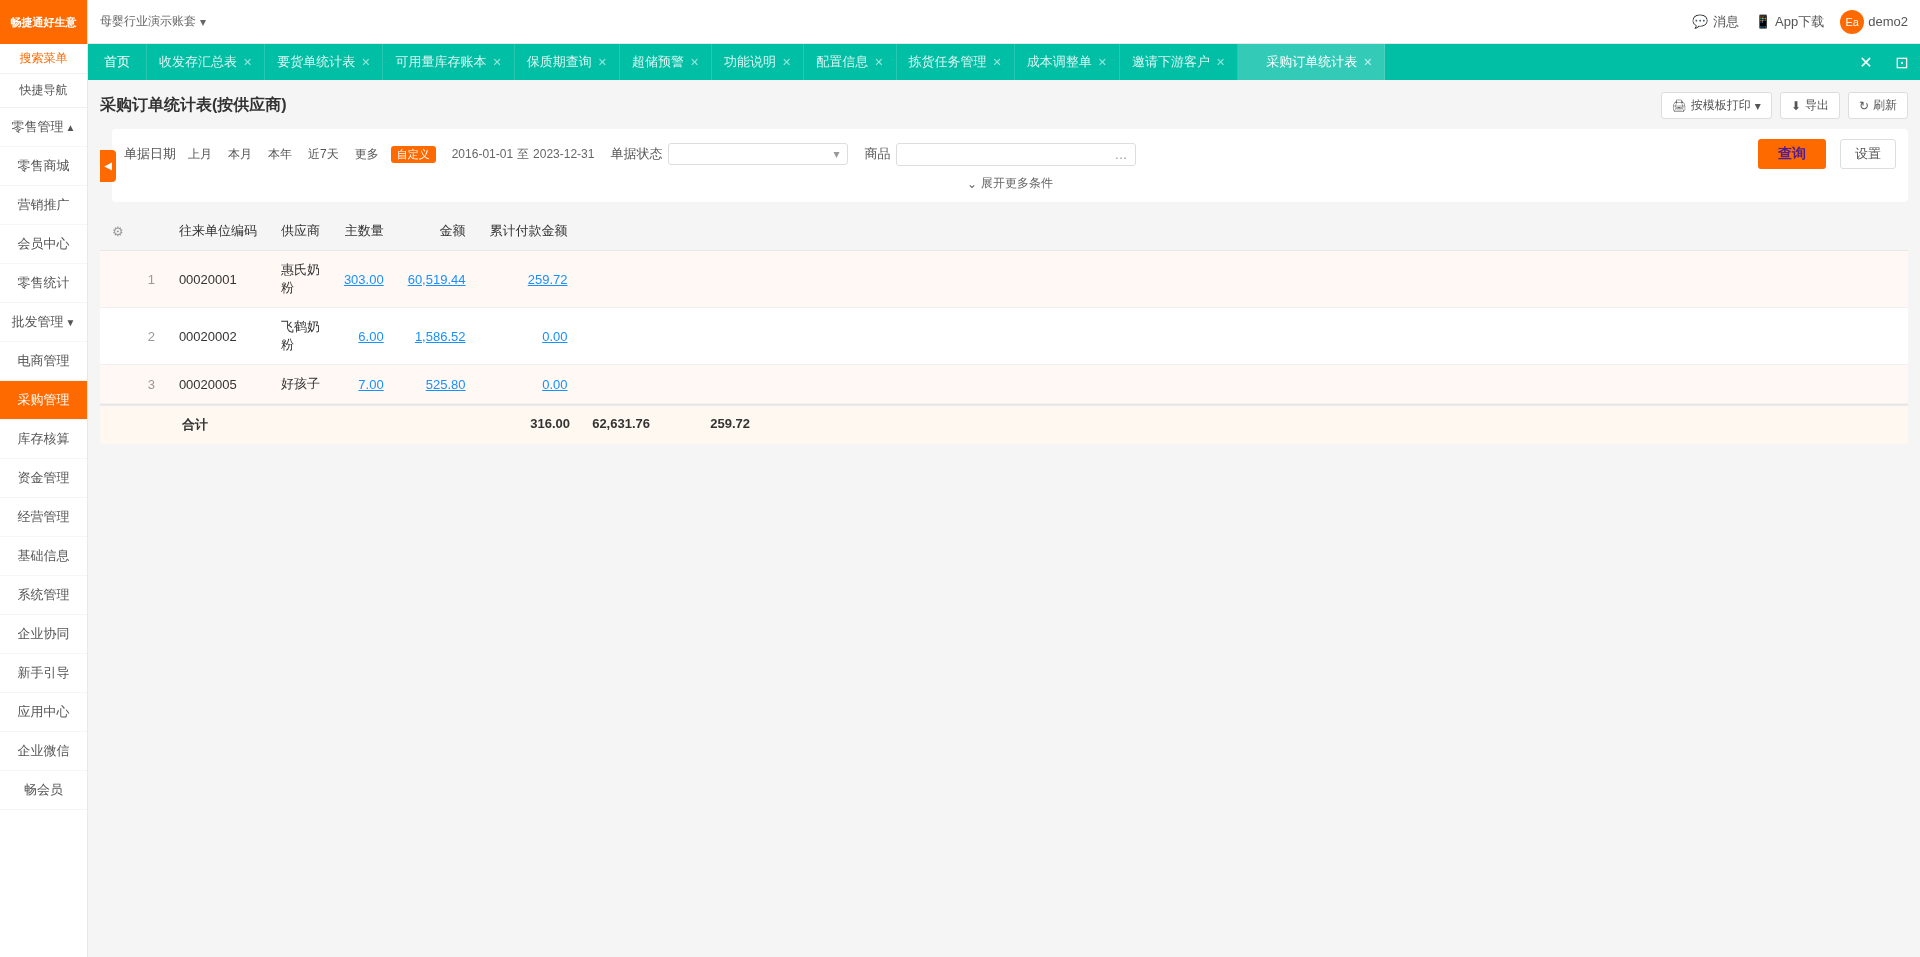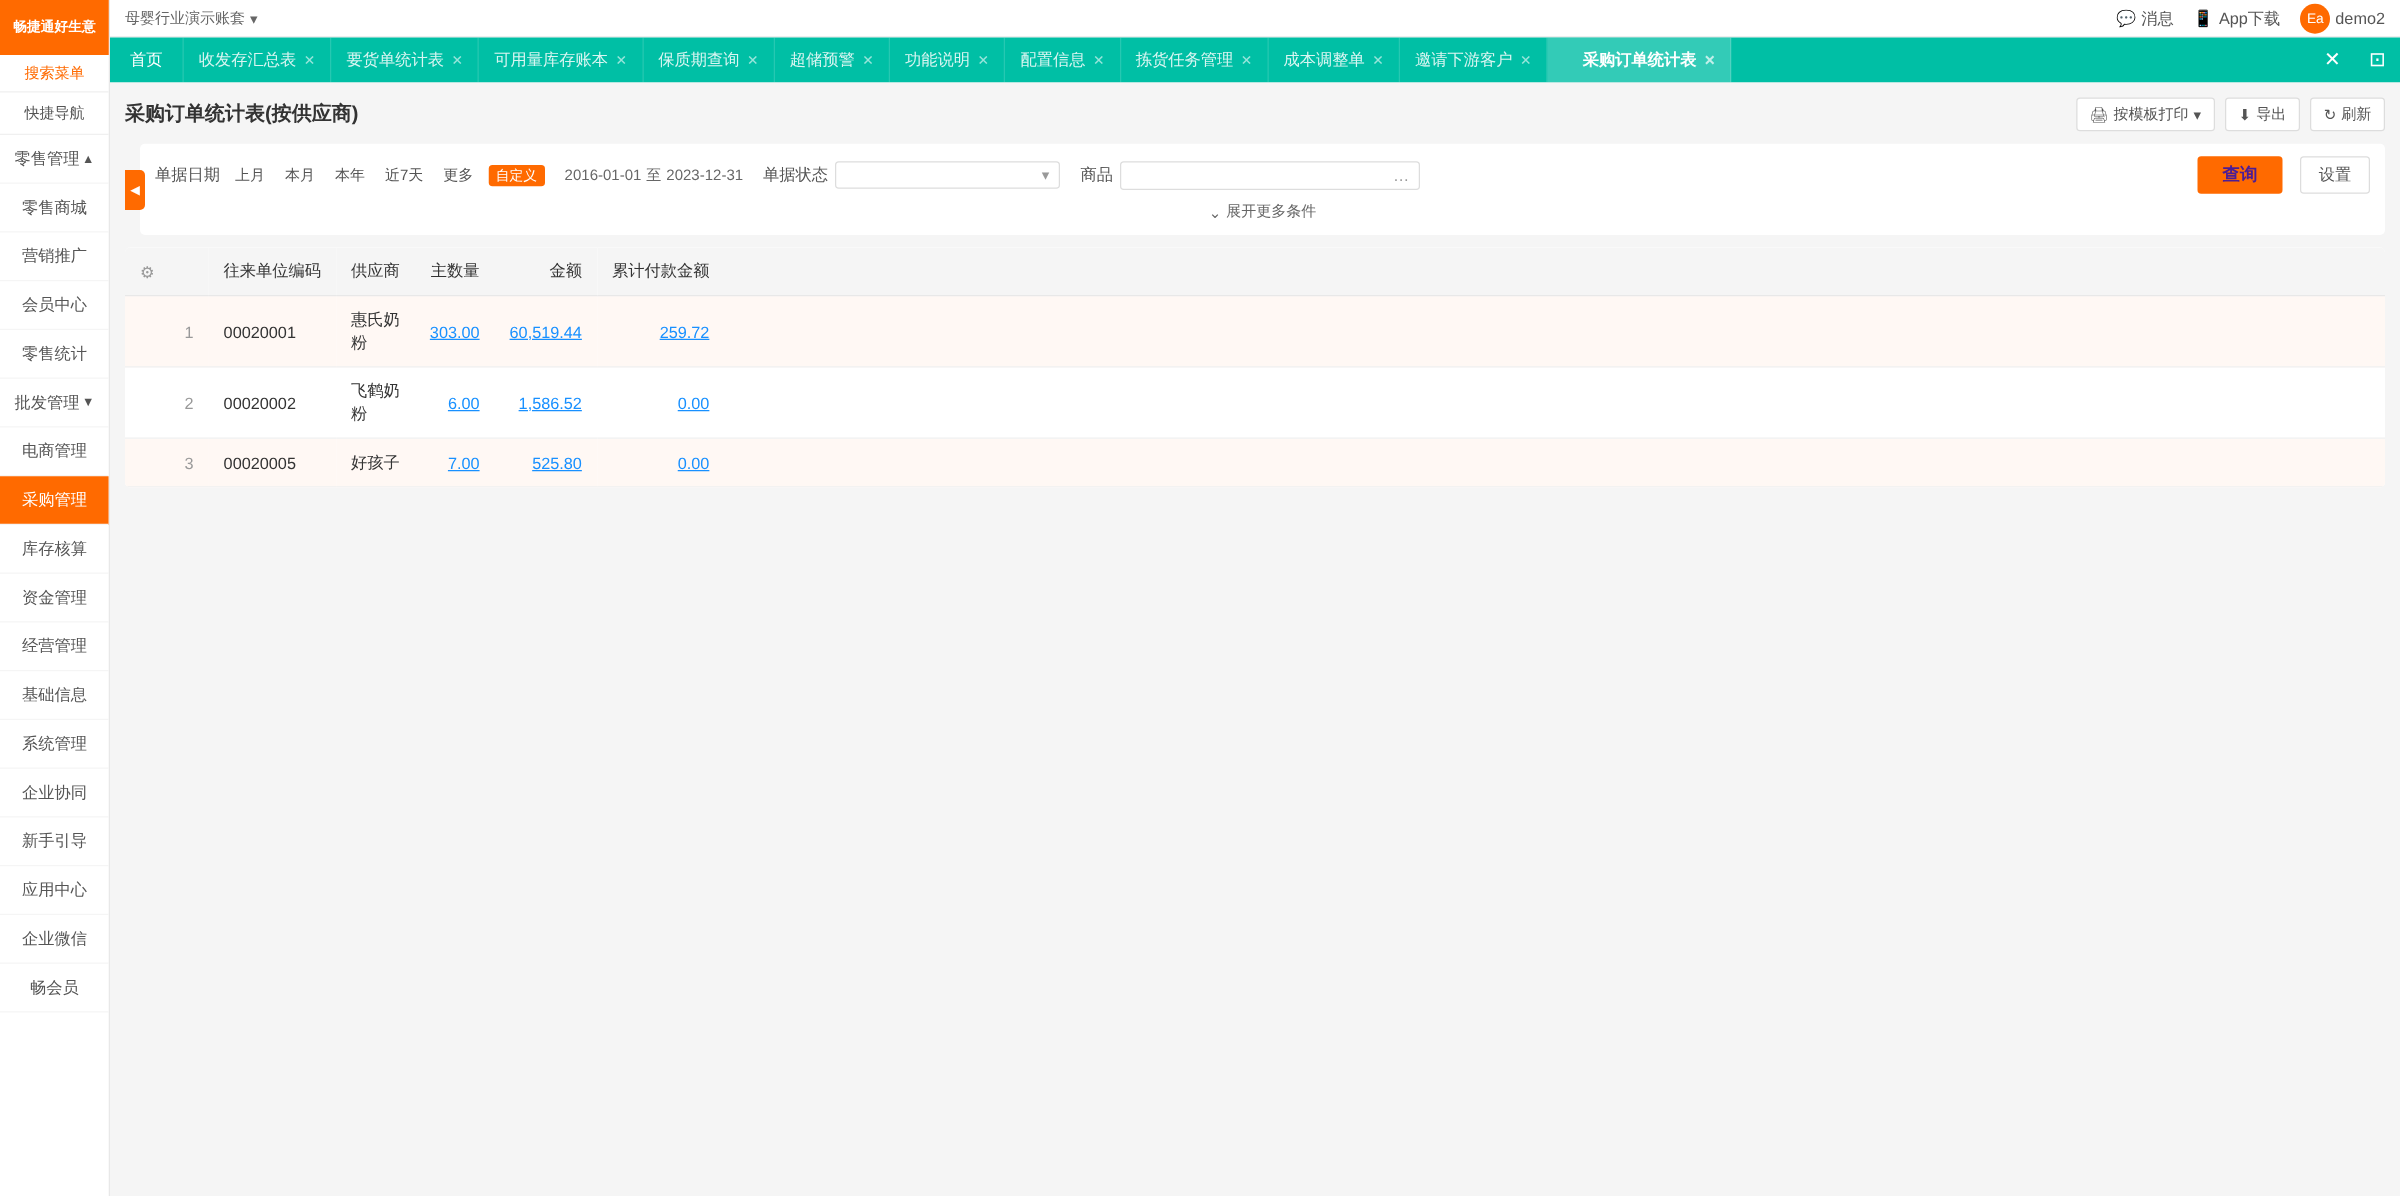--- a/index.html
+++ b/index.html
@@ -11,32 +11,32 @@
     .sidebar-logo-text { color: #fff; font-size: 11px; font-weight: bold; text-align: center; line-height: 1.3; }
     .sidebar-search { width: 100%; padding: 8px 6px; border-bottom: 1px solid #f0f0f0; }
     .sidebar-item { width: 100%; padding: 10px 0; text-align: center; cursor: pointer; font-size: 13px; color: #555; border-bottom: 1px solid #f5f5f5; }
     .sidebar-item.active { background: #ff6a00; color: #fff; }
     .sidebar-item.has-arrow { display: flex; align-items: center; justify-content: center; gap: 2px; }
 
     
     .main-area { flex: 1; display: flex; flex-direction: column; height: 957px; overflow: hidden; }
 
     
-    .topbar { height: 30px; background: #fff; display: flex; align-items: center; justify-content: space-between; padding: 0 12px; border-bottom: 1px solid #e8e8e8; flex-shrink: 0; }
+    .topbar { height: 44px; background: #fff; display: flex; align-items: center; justify-content: space-between; padding: 0 12px; border-bottom: 1px solid #e8e8e8; flex-shrink: 0; }
     .topbar-left { display: flex; align-items: center; gap: 6px; color: #666; font-size: 12px; }
     .topbar-dropdown { display: flex; align-items: center; gap: 4px; cursor: pointer; }
     .topbar-right { display: flex; align-items: center; gap: 16px; }
     .topbar-right-item { display: flex; align-items: center; gap: 4px; font-size: 13px; color: #555; cursor: pointer; }
     .avatar { width: 24px; height: 24px; border-radius: 50%; background: #ff6a00; color: #fff; display: flex; align-items: center; justify-content: center; font-size: 11px; }
     .user-name { color: #555; font-size: 13px; }
 
     
     .nav-tabs { background: #00bfa5; display: flex; align-items: center; height: 36px; flex-shrink: 0; overflow: hidden; }
     .nav-tab { display: flex; align-items: center; padding: 0 12px; height: 36px; color: rgba(255,255,255,0.85); font-size: 13px; cursor: pointer; white-space: nowrap; border-right: 1px solid rgba(255,255,255,0.15); }
-    .nav-tab.active { background: rgba(255,255,255,0.2); color: #fff; font-weight: bold; padding-left: 28px; }
+    .nav-tab.active { background: rgba(255,255,255,0.2); color: #fff; font-weight: normal; padding-left: 28px; }
     .nav-tab .close-btn { margin-left: 6px; font-size: 11px; opacity: 0.7; }
     .nav-tab-home { padding: 0 16px; font-size: 13px; color: #fff; }
     .nav-tabs-end { margin-left: auto; display: flex; align-items: center; gap: 0; }
     .nav-tabs-end-btn { width: 36px; height: 36px; display: flex; align-items: center; justify-content: center; color: #fff; cursor: pointer; font-size: 16px; }
 
     
     .page-content { flex: 1; background: #f5f5f5; overflow: auto; padding: 12px; }
     .page-header { display: flex; align-items: center; justify-content: space-between; margin-bottom: 10px; }
     .page-title { font-size: 16px; font-weight: bold; color: #333; }
     .page-actions { display: flex; align-items: center; gap: 8px; }
@@ -344,16 +344,25 @@
       <td class="idx">3</td>
       <td>00020005</td>
       <td>好孩子</td>
       <td class="num">7.00</td>
       <td class="num">525.80</td>
       <td class="num">0.00</td>
       <td></td>
     </tr>
           </tbody>
       </table>
+      <div class="table-footer">
+        <span style="width:30px;"></span>
+        <span style="width:40px;"></span>
+        <span style="min-width:120px;" class="label">合计</span>
+        <span style="min-width:200px;"></span>
+        <span style="min-width:80px;text-align:right;padding-right:12px;" class="val">316.00</span>
+        <span style="min-width:80px;text-align:right;padding-right:12px;" class="val">62,631.76</span>
+        <span style="min-width:100px;text-align:right;padding-right:12px;" class="val">259.72</span>
+      </div>
     </div>
 
   </div>
 </div>
 
 </body></html>

